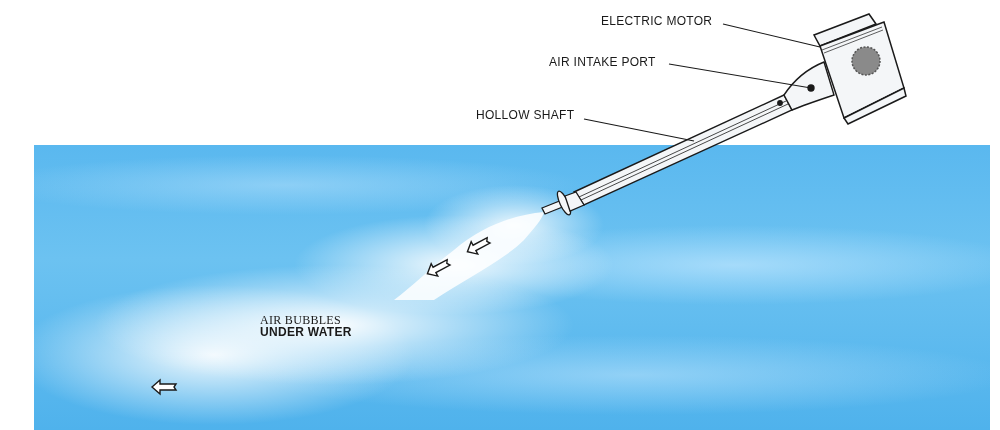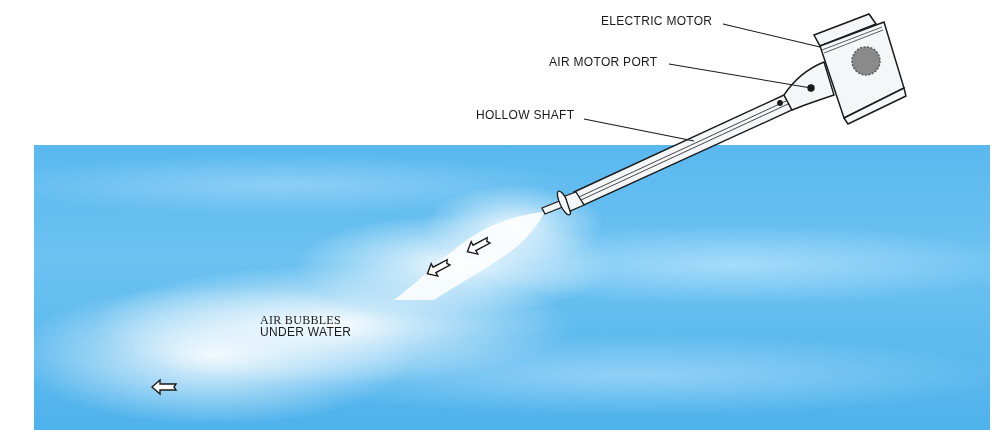--- a/index.html
+++ b/index.html
@@ -74,17 +74,17 @@
       <g transform="translate(424,268) rotate(-28)">
         <path d="M-12,0 L-4,-7 L-4,-3 L12,-3 L10,0 L12,3 L-4,3 L-4,7 Z"></path>
       </g>
       <g transform="translate(150,387)">
         <path d="M-12,0 L-4,-7 L-4,-3 L12,-3 L10,0 L12,3 L-4,3 L-4,7 Z"></path>
       </g>
     </g>
   </svg>
 
   <div class="label" style="left:587px; top:15px;">ELECTRIC MOTOR</div>
-  <div class="label" style="left:535px; top:56px;">AIR MOTOR PORT</div>
+  <div class="label" style="left:535px; top:56px;">AIR INTAKE PORT</div>
   <div class="label" style="left:462px; top:109px;">HOLLOW SHAFT</div>
   <div class="label" style="left:246px; top:314px;font-family:Liberation Serif, serif;">AIR BUBBLES</div>
-  <div class="label" style="left:246px; top:326px;">UNDER WATER</div>
+  <div class="label" style="left:246px; top:326px;font-weight:bold;">UNDER WATER</div>
 </div>
 
 </body></html>

